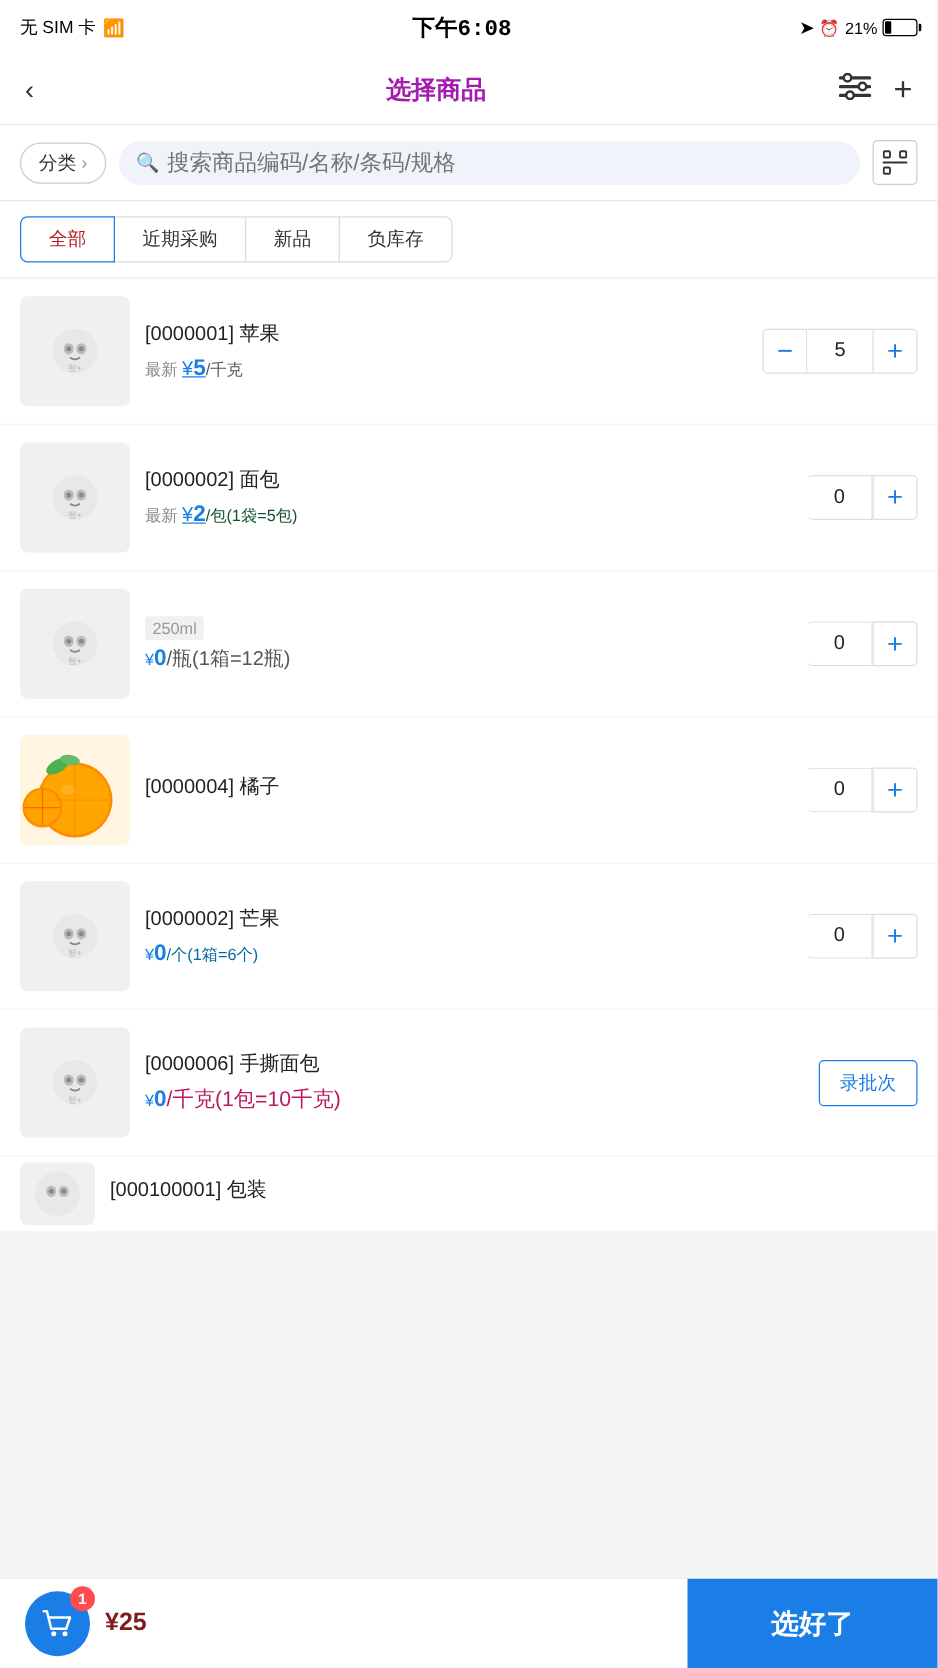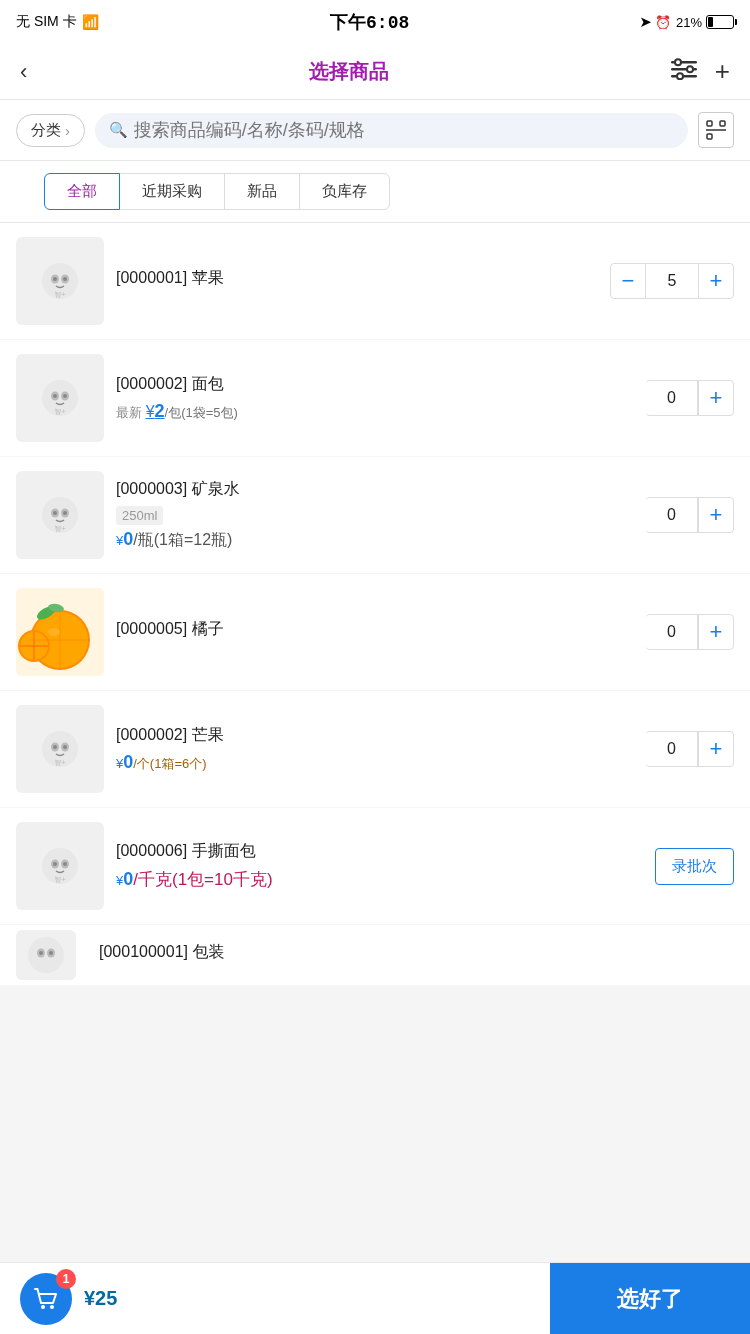--- a/index.html
+++ b/index.html
@@ -96,24 +96,23 @@
       font-size: 15px;
       color: #333;
       border: 1px solid #ddd;
       background: #fff;
       cursor: pointer;
       border-radius: 0;
     }
     .filter-tab:first-child { border-radius: 6px 0 0 6px; }
     .filter-tab:last-child { border-radius: 0 6px 6px 0; }
     .filter-tab.active {
-      color: #a21caf;
+      color: #b91c1c;
       border-color: #1a7ee6;
       z-index: 1;
-      margin-left: 28px;
     }
     .filter-tab + .filter-tab { margin-left: -1px; }
 
     
     .product-list { background: #f5f5f5; }
 
     .product-item {
       background: #fff;
       display: flex;
       align-items: center;
@@ -187,35 +186,35 @@
       width: 52px; height: 52px; background: #1a7ee6; border-radius: 50%;
       display: flex; align-items: center; justify-content: center;
       position: relative; cursor: pointer;
     }
     .cart-badge {
       position: absolute; top: -4px; right: -4px;
       width: 20px; height: 20px; background: #ff4d4f; border-radius: 50%;
       display: flex; align-items: center; justify-content: center;
       font-size: 12px; color: #fff; font-weight: 700;
     }
-    .cart-total { font-size: 20px; color: #0369a1; font-weight: 600; }
+    .cart-total { font-size: 20px; color: #7f1d1d; font-weight: 600; }
     .confirm-btn {
       width: 200px; height: 72px;
       background: #1a7ee6; color: #fff;
       border: none; font-size: 22px; font-weight: 600;
       cursor: pointer; display: flex; align-items: center; justify-content: center;
     }
 
     
     .product-item-partial {
       background: #fff;
       display: flex;
       align-items: center;
       padding: 14px 16px;
-      gap: 23px;
+      gap: 12px;
       overflow: hidden;
       height: 60px;
     }
   </style>
 </head>
 <body>
 
 <div class="status-bar">
   <div class="status-left">
     <span>无 SIM 卡</span>
@@ -287,20 +286,23 @@
           <ellipse cx="27" cy="20" rx="4" ry="4.5" fill="#bbb"></ellipse>
           <circle cx="17" cy="20" r="2" fill="#888"></circle>
           <circle cx="27" cy="20" r="2" fill="#888"></circle>
           <path d="M18 27 Q22 30 26 27" stroke="#888" stroke-width="1.5" fill="none"></path>
           <text x="22" y="38" text-anchor="middle" font-size="7" fill="#bbb">智+</text>
         </svg>
       </div>
     </div>
     <div class="product-info">
       <div class="product-name">[0000001] 苹果</div>
+      <div>
+        <span class="price-latest">最新 </span><span class="price-underline">¥<span style="font-size:18px;font-weight:700;color:#1a7ee6;">5</span></span><span style="color:#555;font-size:13px;">/千克</span>
+      </div>
     </div>
     <div class="quantity-ctrl">
       <button class="qty-btn qty-btn-minus">−</button>
       <input class="qty-input" value="5" type="text" style="">
       <button class="qty-btn qty-btn-plus">+</button>
     </div>
   </div>
 
   <div class="product-item">
     <div class="product-image-placeholder">
@@ -312,21 +314,21 @@
           <circle cx="17" cy="20" r="2" fill="#888"></circle>
           <circle cx="27" cy="20" r="2" fill="#888"></circle>
           <path d="M18 27 Q22 30 26 27" stroke="#888" stroke-width="1.5" fill="none"></path>
           <text x="22" y="38" text-anchor="middle" font-size="7" fill="#bbb">智+</text>
         </svg>
       </div>
     </div>
     <div class="product-info">
       <div class="product-name">[0000002] 面包</div>
       <div>
-        <span class="price-latest">最新 </span><span class="price-underline">¥<span style="font-size:18px;font-weight:700;color:#1a7ee6;">2</span></span><span style="color:#737373;font-size:13px;text-align:right;">/包(1袋=5包)</span>
+        <span class="price-latest">最新 </span><span class="price-underline">¥<span style="font-size:18px;font-weight:700;color:#1a7ee6;">2</span></span><span style="color:#14532d;font-size:13px;text-align:right;">/包(1袋=5包)</span>
       </div>
     </div>
     <div class="quantity-ctrl">
       <input class="qty-input qty-input-noright" value="0" type="text" style="border-radius: 4px 0px 0px 4px; border-right: 1px solid rgb(221, 221, 221);">
       <button class="qty-btn qty-btn-plus">+</button>
     </div>
   </div>
 
   <div class="product-item">
     <div class="product-image-placeholder">
@@ -336,21 +338,20 @@
           <ellipse cx="17" cy="20" rx="4" ry="4.5" fill="#bbb"></ellipse>
           <ellipse cx="27" cy="20" rx="4" ry="4.5" fill="#bbb"></ellipse>
           <circle cx="17" cy="20" r="2" fill="#888"></circle>
           <circle cx="27" cy="20" r="2" fill="#888"></circle>
           <path d="M18 27 Q22 30 26 27" stroke="#888" stroke-width="1.5" fill="none"></path>
           <text x="22" y="38" text-anchor="middle" font-size="7" fill="#bbb">智+</text>
         </svg>
       </div>
     </div>
     <div class="product-info">
-      <div class="product-name">[0000003] 矿泉水</div>
       <div class="product-spec">250ml</div>
       <div>
         <span class="price-currency" style="color:#1a7ee6;font-size:13px;">¥</span><span style="font-size:18px;font-weight:700;color:#1a7ee6;">0</span><span style="color:#555;font-size:16px;">/瓶(1箱=12瓶)</span>
       </div>
     </div>
     <div class="quantity-ctrl">
       <input class="qty-input qty-input-noright" value="0" type="text" style="border-radius: 4px 0px 0px 4px; border-right: 1px solid rgb(221, 221, 221);">
       <button class="qty-btn qty-btn-plus">+</button>
     </div>
   </div>
@@ -372,21 +373,21 @@
         <circle cx="18" cy="58" r="16" fill="#ff8c00"></circle>
         <circle cx="18" cy="58" r="14" fill="#ffa500"></circle>
         <line x1="18" y1="44" x2="18" y2="72" stroke="#ff6500" stroke-width="1"></line>
         <line x1="4" y1="58" x2="32" y2="58" stroke="#ff6500" stroke-width="1"></line>
 
         <line x1="44" y1="22" x2="44" y2="82" stroke="#ff7700" stroke-width="1" opacity="0.4"></line>
         <line x1="14" y1="52" x2="74" y2="52" stroke="#ff7700" stroke-width="1" opacity="0.4"></line>
       </svg>
     </div>
     <div class="product-info">
-      <div class="product-name">[0000005] 橘子</div>
+      <div class="product-name">[0000004] 橘子</div>
     </div>
     <div class="quantity-ctrl">
       <input class="qty-input qty-input-noright" value="0" type="text" style="border-radius: 4px 0px 0px 4px; border-right: 1px solid rgb(221, 221, 221);">
       <button class="qty-btn qty-btn-plus">+</button>
     </div>
   </div>
 
   <div class="product-item">
     <div class="product-image-placeholder">
       <div class="owl-logo">
@@ -397,21 +398,21 @@
           <circle cx="17" cy="20" r="2" fill="#888"></circle>
           <circle cx="27" cy="20" r="2" fill="#888"></circle>
           <path d="M18 27 Q22 30 26 27" stroke="#888" stroke-width="1.5" fill="none"></path>
           <text x="22" y="38" text-anchor="middle" font-size="7" fill="#bbb">智+</text>
         </svg>
       </div>
     </div>
     <div class="product-info">
       <div class="product-name">[0000002] 芒果</div>
       <div>
-        <span class="price-currency" style="color:#1a7ee6;font-size:13px;">¥</span><span style="font-size:18px;font-weight:700;color:#1a7ee6;">0</span><span style="color:#a16207;font-size:13px;text-align:center;">/个(1箱=6个)</span>
+        <span class="price-currency" style="color:#1a7ee6;font-size:13px;">¥</span><span style="font-size:18px;font-weight:700;color:#1a7ee6;">0</span><span style="color:#0369a1;font-size:13px;text-align:center;">/个(1箱=6个)</span>
       </div>
     </div>
     <div class="quantity-ctrl">
       <input class="qty-input qty-input-noright" value="0" type="text" style="border-radius: 4px 0px 0px 4px; border-right: 1px solid rgb(221, 221, 221);">
       <button class="qty-btn qty-btn-plus">+</button>
     </div>
   </div>
 
   <div class="product-item">
     <div class="product-image-placeholder">

